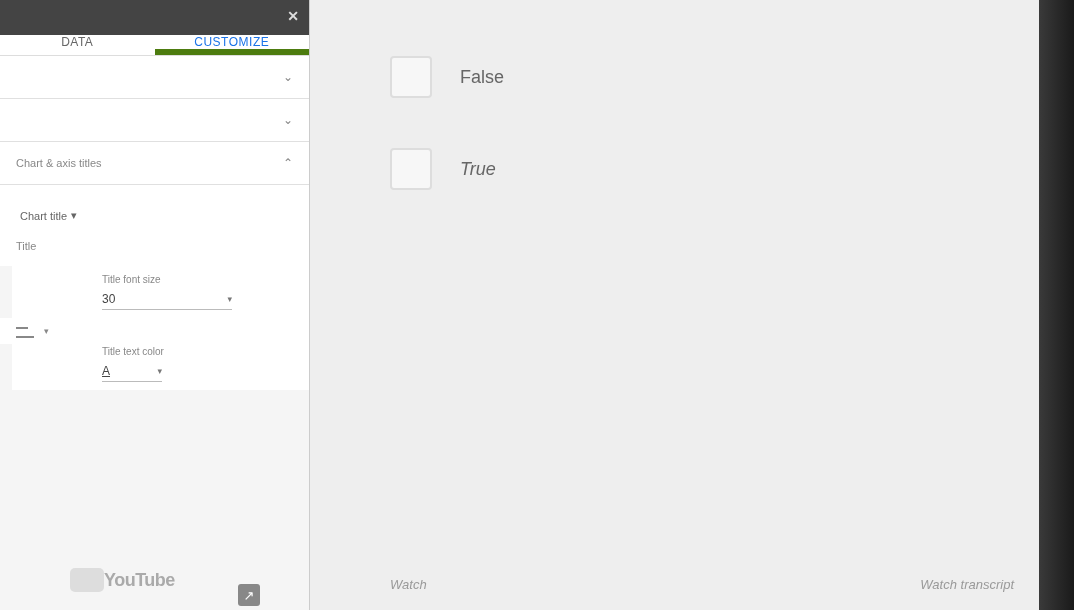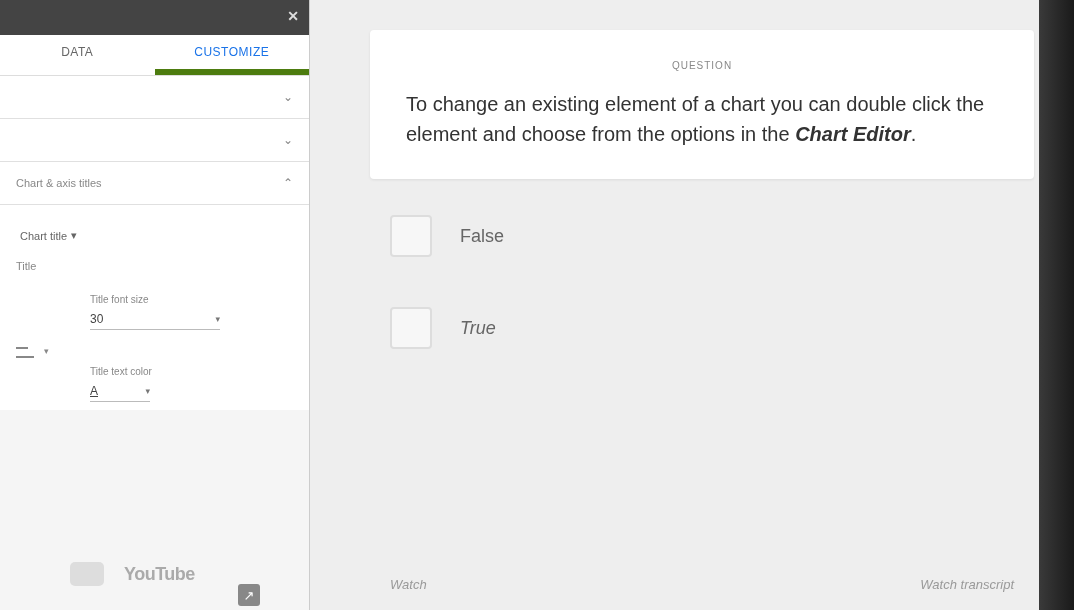--- a/index.html
+++ b/index.html
@@ -58,21 +58,20 @@
       font-size: 14px;
       font-weight: bold;
     }
     .tabs-row2 {
       display: flex;
       background: #fff;
       border-bottom: 1px solid #ddd;
     }
     .tab2 {
       flex: 1;
-      padding: 10px;
       text-align: center;
       font-size: 12px;
       color: #666;
       letter-spacing: 0.5px;
     }
     .tab2.active {
       color: #1a73e8;
       border-bottom: 6px solid #4d7c0f;
     }
     .section-row {
@@ -99,20 +98,21 @@
       gap: 4px;
       font-size: 11px;
       color: #666;
       margin-top: 10px;
       margin-left: 4px;
       text-align: right;
     }
     .field-group {
       padding: 8px 16px 8px 90px;
       background: #fff;
+      margin-left: 12px;
     }
     .field-label {
       font-size: 10px;
       color: #888;
       margin-bottom: 4px;
     }
     .field-input {
       display: flex;
       align-items: center;
       justify-content: space-between;
@@ -188,25 +188,25 @@
       left: 80px;
       right: 60px;
       display: flex;
       justify-content: space-between;
       font-size: 13px;
       color: #999;
       font-style: italic;
     }
     .youtube-area {
       position: absolute;
-      bottom: 24px;
+      bottom: 18px;
       left: 70px;
       display: flex;
       align-items: center;
-      gap: 20px;
+      gap: 0;
       color: #aaa;
       font-size: 18px;
       font-weight: 700;
       letter-spacing: -0.5px;
     }
     .yt-icon {
       width: 34px;
       height: 24px;
       background: #ddd;
       border-radius: 5px;
@@ -313,26 +313,20 @@
   <div class="youtube-area">
     <div class="yt-icon"></div>
     <span>YouTube</span>
   </div>
   <div class="arrow-box">↗</div>
 
 </div>
 
 <div class="right-panel">
 
-  <div class="question-card">
-    <div class="question-label">QUESTION</div>
-    <div class="question-text">
-      <span>To change an existing element of a chart you can double click the element and choose from the options in the </span><span class="italic-bold">Chart Editor</span><span>.</span>
-    </div>
-  </div>
 
   <div class="answer-row">
     <div class="answer-box"></div>
     <div class="answer-text">False</div>
   </div>
 
   <div class="answer-row" style="margin-top:50px;font-style:italic;">
     <div class="answer-box"></div>
     <div class="answer-text">True</div>
   </div>

